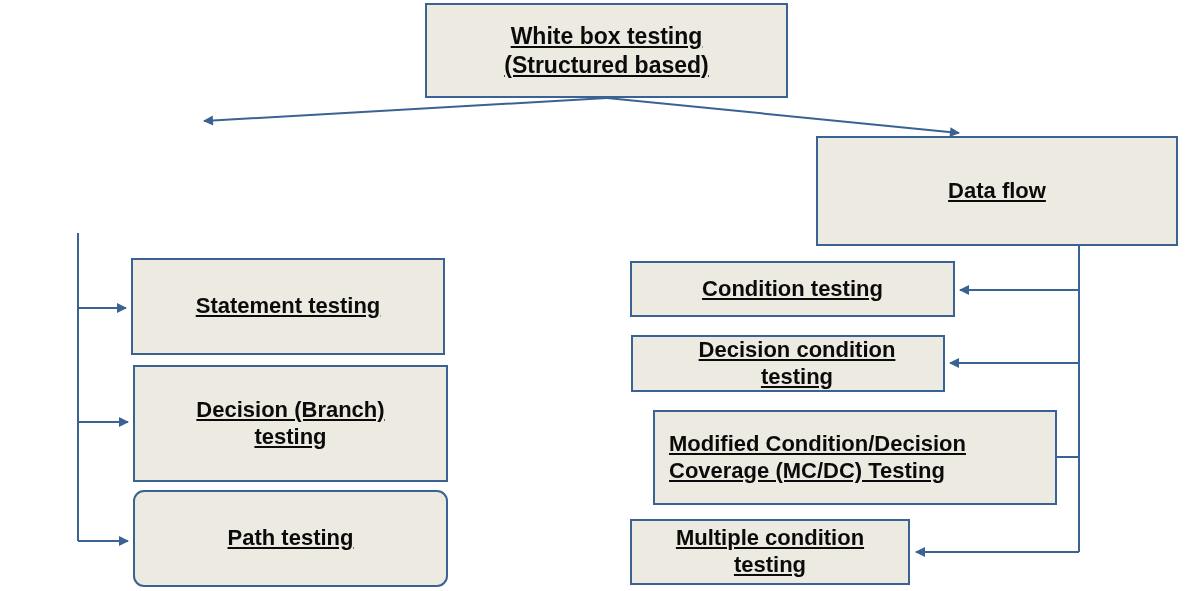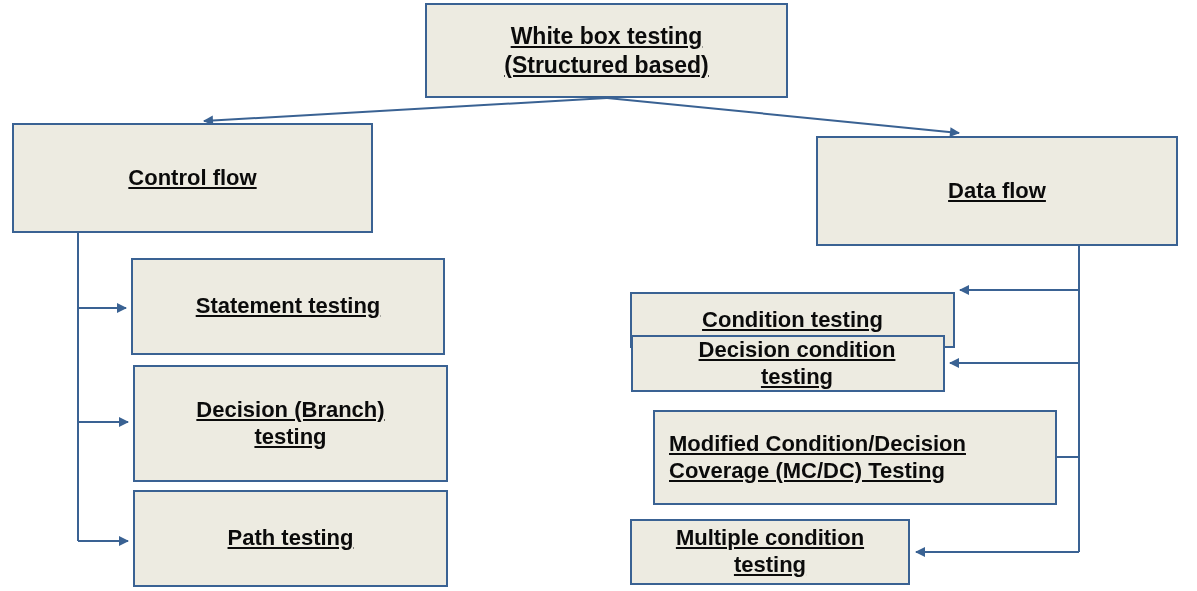--- a/index.html
+++ b/index.html
@@ -51,22 +51,22 @@
     text-align: left;
     padding-left: 14px;
     margin-left: 23px;
   }
   
   .n-root               { left: 425px; top: 3px;   width: 363px; height: 95px;  font-size: 23px; }
   .n-control-flow       { left: 12px;  top: 123px; width: 361px; height: 110px; }
   .n-data-flow          { left: 816px; top: 136px; width: 362px; height: 110px; }
   .n-statement          { left: 131px; top: 258px; width: 314px; height: 97px;  }
   .n-decision-branch    { left: 133px; top: 365px; width: 315px; height: 117px; }
-  .n-path               { left: 133px; top: 490px; width: 315px; height: 97px;  }
-  .n-condition          { left: 630px; top: 261px; width: 325px; height: 56px; margin-top: 31px;  }
+  .n-path               { left: 133px; top: 490px; width: 315px; height: 97px; border-radius: 11px;  }
+  .n-condition          { left: 630px; top: 261px; width: 325px; height: 56px;  }
   .n-decision-condition { left: 631px; top: 335px; width: 314px; height: 57px; padding-left: 18px;  }
   .n-mcdc               { left: 630px; top: 410px; width: 404px; height: 95px;  }
   .n-multiple-condition { left: 630px; top: 519px; width: 280px; height: 66px;  }
 </style>
 </head>
 <body>
 
 <div class="canvas">
 
   <svg class="edges" viewBox="0 0 1197 591" xmlns="http://www.w3.org/2000/svg">
@@ -87,21 +87,20 @@
     <line class="edge" x1="1079" y1="246" x2="1079" y2="552"></line>
     <line class="edge" x1="1079" y1="290" x2="960" y2="290" marker-end="url(#arrow)"></line>
     <line class="edge" x1="1079" y1="363" x2="950" y2="363" marker-end="url(#arrow)"></line>
     <line class="edge" x1="1079" y1="457" x2="1039" y2="457" marker-end="url(#arrow)"></line>
     <line class="edge" x1="1079" y1="552" x2="916" y2="552" marker-end="url(#arrow)"></line>
   </svg>
 
   <div class="node n-root">White box testing
 (Structured based)</div>
 
-  <div class="node n-control-flow">Control flow</div>
 
   <div class="node n-data-flow">Data flow</div>
 
   <div class="node n-statement">Statement testing</div>
 
   <div class="node n-decision-branch">Decision (Branch)
 testing</div>
 
   <div class="node n-path">Path testing</div>
 

